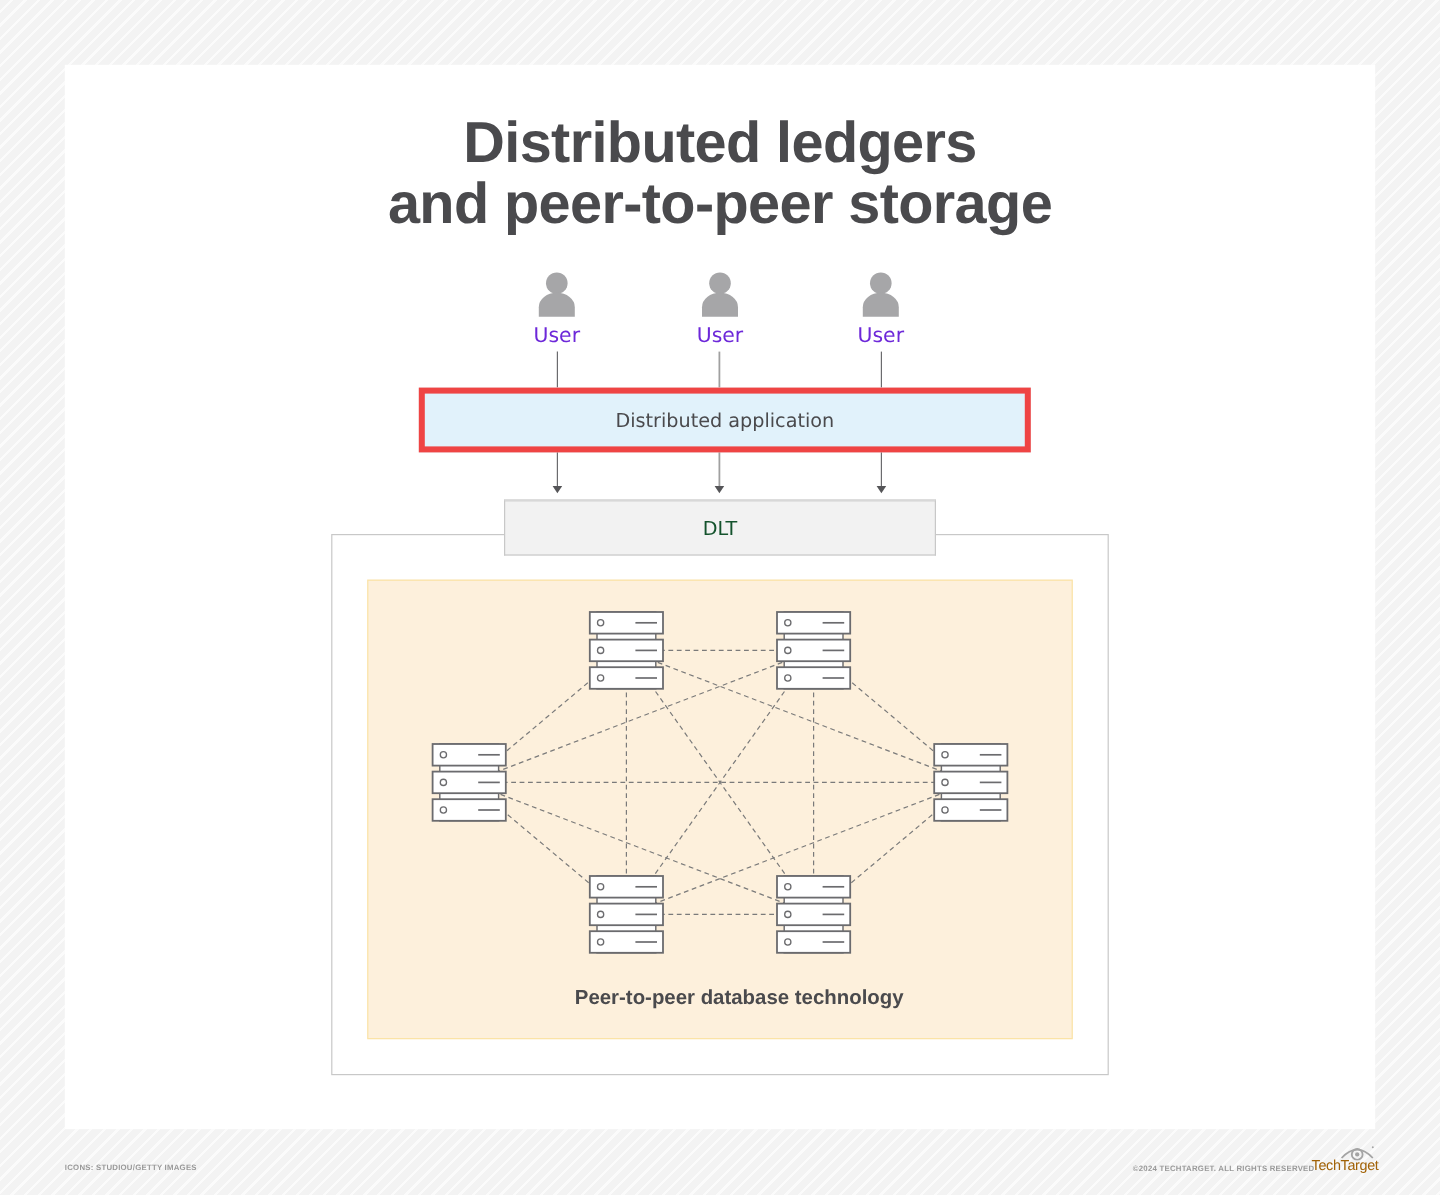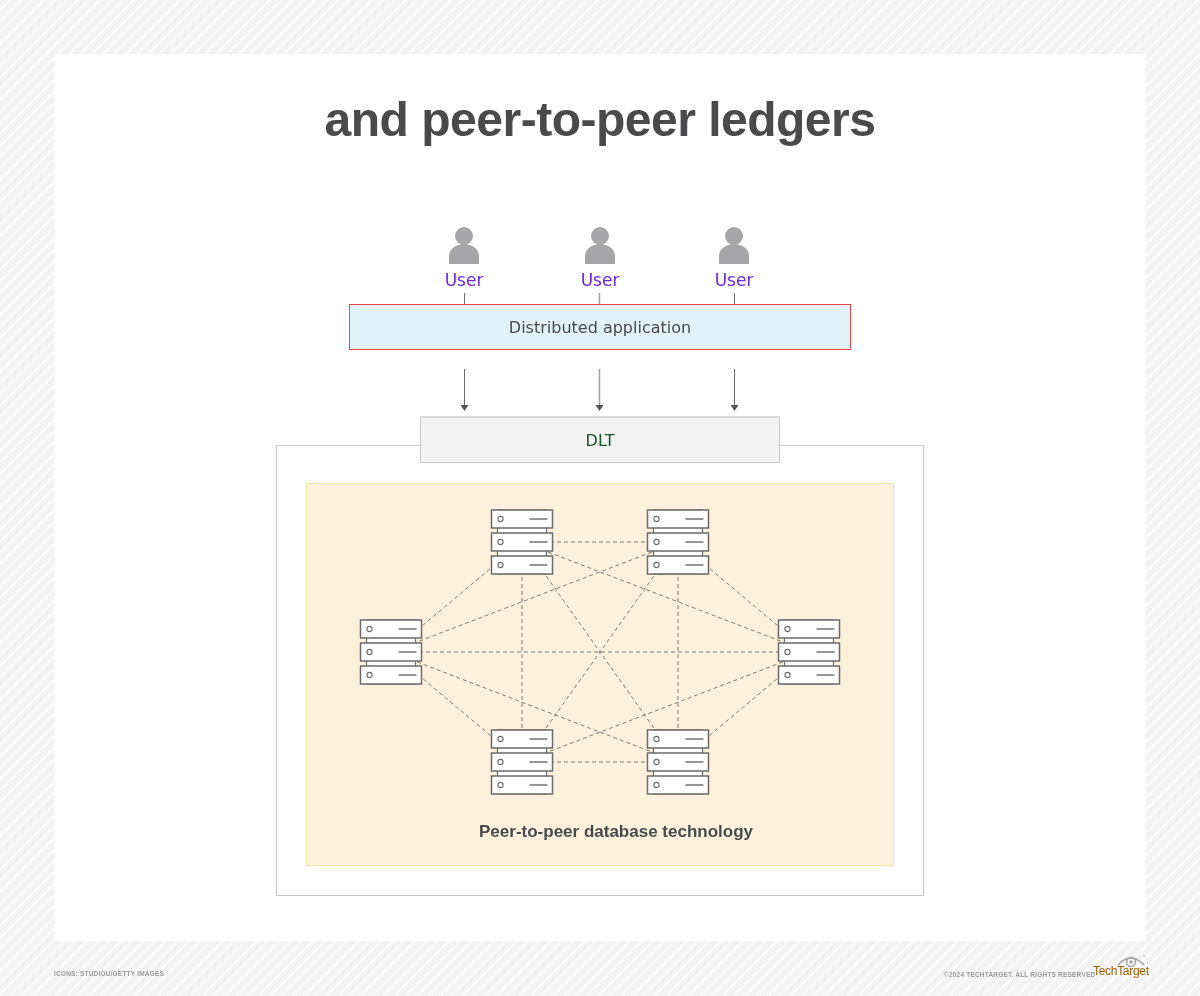--- a/index.html
+++ b/index.html
@@ -13,22 +13,22 @@
   .title {
     position: absolute; left: 0; top: 94px; width: 1200px; text-align: center;
     font-family: "Liberation Sans", sans-serif; font-weight: 700; font-size: 48px; line-height: 51px;
     color: #4a4a4d; letter-spacing: -0.5px;
   }
   .title span { display: block; }
   .user { position: absolute; width: 80px; text-align: center; top: 226px; }
   .user svg { display: block; margin: 0 auto; }
   .user .label { font-size: 17px; color: #6d28d9; margin-top: 4px; font-family: "DejaVu Sans", sans-serif; }
   .app-box {
-    position: absolute; left: 349px; top: 304px; width: 500px; height: 44px;
-    background: #e1f2fb; border: 1px solid #ef4444; box-sizing: content-box;
+    position: absolute; left: 349px; top: 323px; width: 500px; height: 44px;
+    background: #e1f2fb; border: 5px solid #ef4444; box-sizing: content-box;
     display: flex; align-items: center; justify-content: center;
     font-size: 16px; color: #4a4a4d; font-family: "DejaVu Sans", sans-serif;
   }
   .outer-box {
     position: absolute; left: 276px; top: 445px; width: 646px; height: 449px;
     border: 1px solid #c8c8c8; background: #fff;
   }
   .dlt-box {
     position: absolute; left: 420px; top: 416px; width: 358px; height: 44px;
     background: #f2f2f2; border: 1px solid #c8c8c8; border-top: 2px solid #d8d8d8;
@@ -57,21 +57,22 @@
     letter-spacing: -0.3px;
   }
   .brand-eye { position: absolute; left: 1116px; top: 953px; }
 </style>
 </head>
 <body>
 
 <div class="card"></div>
 
 <div class="title">
-  <span>and peer-to-peer ledgers</span>
+  <span>Distributed ledgers</span>
+  <span>and peer-to-peer storage</span>
 </div>
 
 <div class="user" style="left:424px;">
   <svg width="34" height="40" viewBox="0 0 34 40">
     <circle cx="17" cy="10" r="9" fill="#a6a6a8"></circle>
     <path d="M2 38 V30 A15 12 0 0 1 32 30 V38 Z" fill="#a6a6a8"></path>
   </svg>
   <div class="label">User</div>
 </div>
 <div class="user" style="left:560px;">

